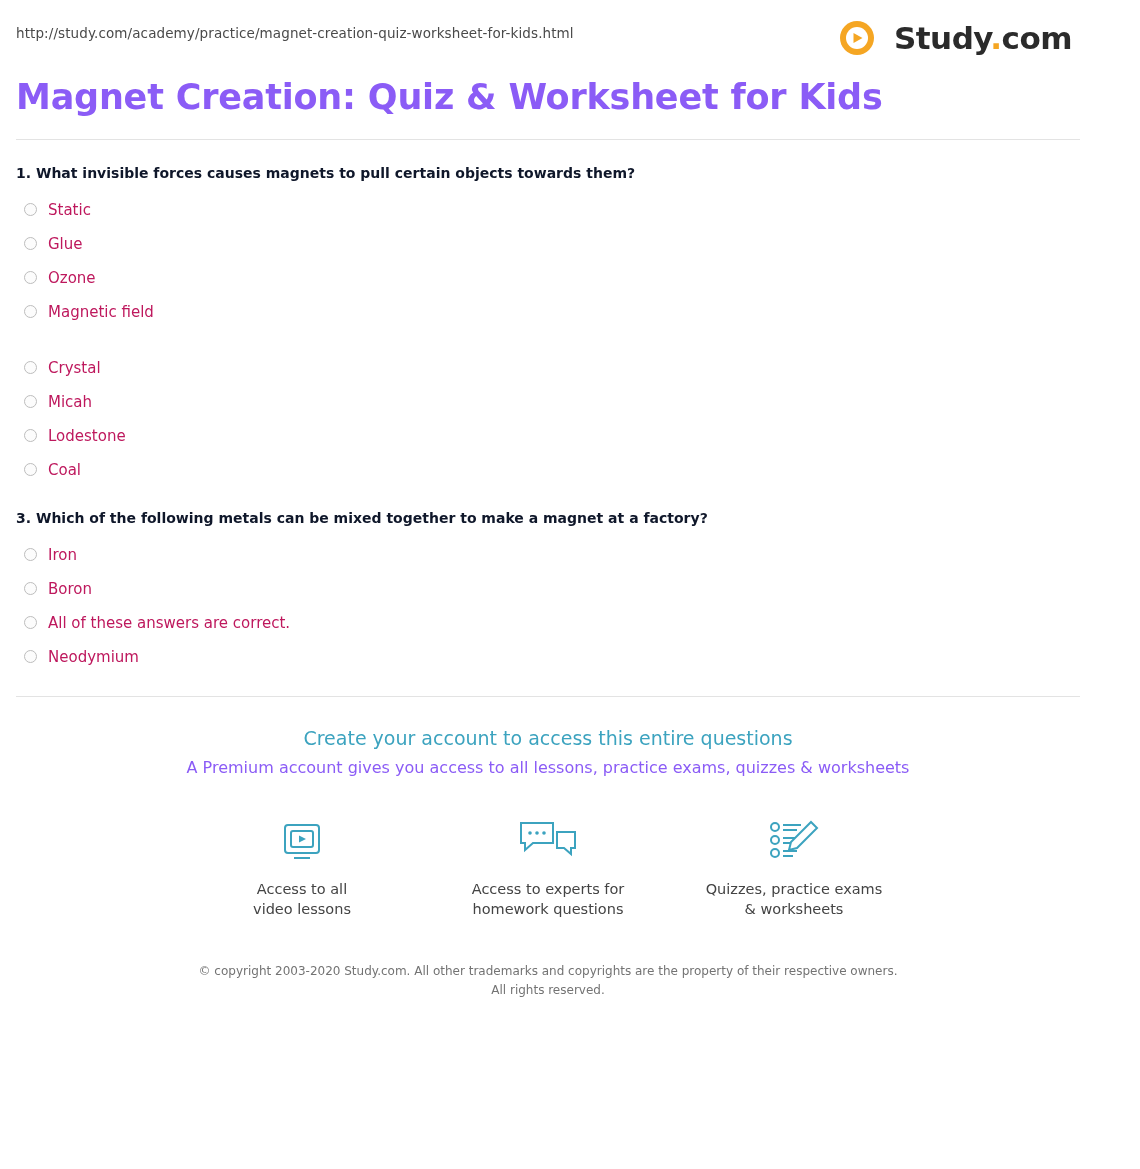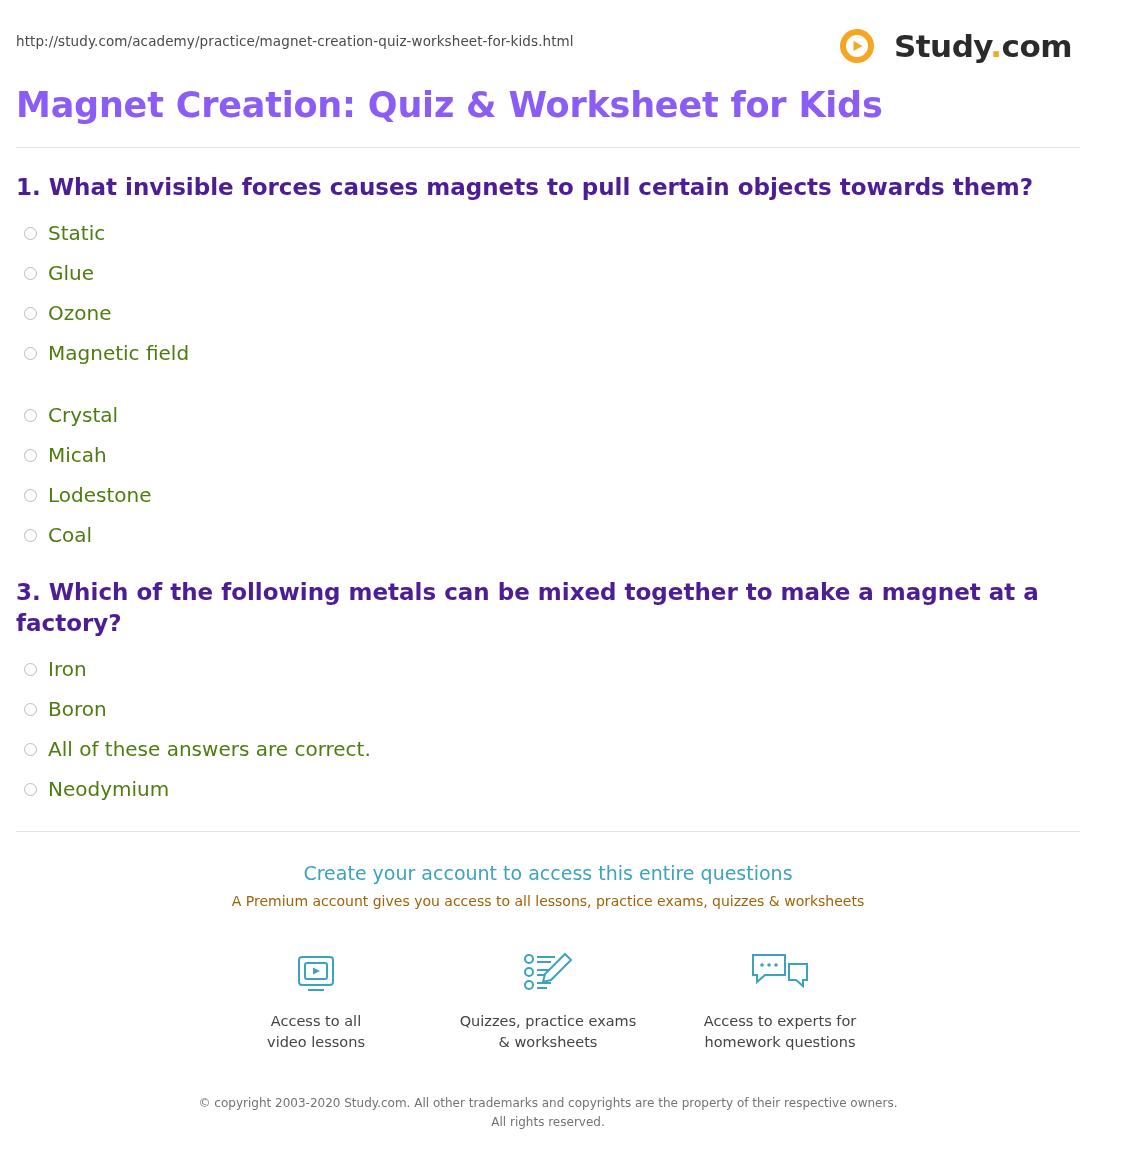--- a/index.html
+++ b/index.html
@@ -10,21 +10,21 @@
   }
   body {
     width: 1140px;
     height: 1169px;
     font-family: "DejaVu Sans", sans-serif;
     color: #333333;
     overflow: hidden;
   }
   .page {
     width: 1096px;
-    padding: 16px 16px;
+    padding: 8px 16px;
   }
   
   .topbar {
     display: flex;
     align-items: flex-start;
     justify-content: space-between;
     padding-top: 13px;
   }
   .url {
     font-size: 13.5px;
@@ -89,67 +89,67 @@
   .rule {
     border: none;
     border-top: 1px solid #e3e3e3;
     margin: 0;
   }
 
   
   .questions { padding-top: 24px; }
   .question { margin-bottom: 22px; }
   .q-text {
-    font-size: 23px;
+    font-size: 14px;
     font-weight: bold;
-    color: #4c1d95;
+    color: #0f172a;
     margin: 0 0 10px 0;
     line-height: 1.35;
   }
   .choice {
     display: flex;
     align-items: center;
     gap: 11px;
     padding: 8px 0 8px 8px;
   }
   .radio {
     width: 13px;
     height: 13px;
     min-width: 13px;
     border: 1px solid #bdbdbd;
     border-radius: 50%;
     background: #fcfcfc;
     display: inline-block;
   }
   .choice-label {
-    font-size: 20px;
-    color: #4d7c0f;
+    font-size: 15px;
+    color: #be185d;
     line-height: 1.2;
   }
 
   
   .promo {
     text-align: center;
     padding-top: 30px;
   }
   .promo-head {
     font-size: 19px;
     color: #3ca3bf;
     margin: 0 0 9px 0;
     font-weight: normal;
   }
   .promo-sub {
-    font-size: 14px;
-    color: #a16207;
+    font-size: 16px;
+    color: #8b5cf6;
     margin: 0;
   }
   .features {
     display: flex;
     justify-content: center;
-    gap: 52px;
+    gap: 66px;
     margin-top: 40px;
     align-items: flex-end;
   }
   .feature {
     width: 180px;
     text-align: center;
   }
   .feature-icon {
     height: 48px;
     display: flex;
@@ -263,20 +263,34 @@
         <div class="feature-icon">
           <svg width="48" height="44" viewBox="0 0 48 44" fill="none" stroke="#3ca3bf" stroke-width="2">
             <rect x="7" y="6" width="34" height="28" rx="3"></rect>
             <rect x="13" y="12" width="22" height="16" rx="2"></rect>
             <path d="M21 16.5 L28 20 L21 23.5 Z" fill="#3ca3bf" stroke="none"></path>
             <line x1="16" y1="39" x2="32" y2="39"></line>
           </svg>
         </div>
         <div class="feature-label">Access to all
 video lessons</div>
+      </div>
+
+      <div class="feature">
+        <div class="feature-icon">
+          <svg width="62" height="46" viewBox="0 0 62 46" fill="none" stroke="#3ca3bf" stroke-width="2">
+            <path d="M4 5 h32 v20 h-20 l-8 7 v-7 h-4 z"></path>
+            <circle cx="13" cy="15" r="1.8" fill="#3ca3bf" stroke="none"></circle>
+            <circle cx="20" cy="15" r="1.8" fill="#3ca3bf" stroke="none"></circle>
+            <circle cx="27" cy="15" r="1.8" fill="#3ca3bf" stroke="none"></circle>
+            <path d="M40 14 h18 v16 h-4 v6 l-7 -6 h-7 z"></path>
+          </svg>
+        </div>
+        <div class="feature-label">Access to experts for
+homework questions</div>
       </div>
 
       <div class="feature">
         <div class="feature-icon">
           <svg width="54" height="46" viewBox="0 0 54 46" fill="none" stroke="#3ca3bf" stroke-width="2">
             <circle cx="8" cy="9" r="4"></circle>
             <circle cx="8" cy="22" r="4"></circle>
             <circle cx="8" cy="35" r="4"></circle>
             <line x1="16" y1="7" x2="34" y2="7"></line>
             <line x1="16" y1="12" x2="30" y2="12"></line>
@@ -284,32 +298,18 @@
             <line x1="16" y1="25" x2="24" y2="25"></line>
             <line x1="16" y1="33" x2="30" y2="33"></line>
             <line x1="16" y1="38" x2="26" y2="38"></line>
             <path d="M44 4 L50 10 L30 30 L22 32 L24 24 Z"></path>
           </svg>
         </div>
         <div class="feature-label">Quizzes, practice exams
 &amp; worksheets</div>
       </div>
 
-      <div class="feature">
-        <div class="feature-icon">
-          <svg width="62" height="46" viewBox="0 0 62 46" fill="none" stroke="#3ca3bf" stroke-width="2">
-            <path d="M4 5 h32 v20 h-20 l-8 7 v-7 h-4 z"></path>
-            <circle cx="13" cy="15" r="1.8" fill="#3ca3bf" stroke="none"></circle>
-            <circle cx="20" cy="15" r="1.8" fill="#3ca3bf" stroke="none"></circle>
-            <circle cx="27" cy="15" r="1.8" fill="#3ca3bf" stroke="none"></circle>
-            <path d="M40 14 h18 v16 h-4 v6 l-7 -6 h-7 z"></path>
-          </svg>
-        </div>
-        <div class="feature-label">Access to experts for
-homework questions</div>
-      </div>
-
     </div>
 
     <div class="copyright">© copyright 2003-2020 Study.com. All other trademarks and copyrights are the property of their respective owners. All rights reserved.</div>
   </div>
 
 </div>
 
 </body></html>

